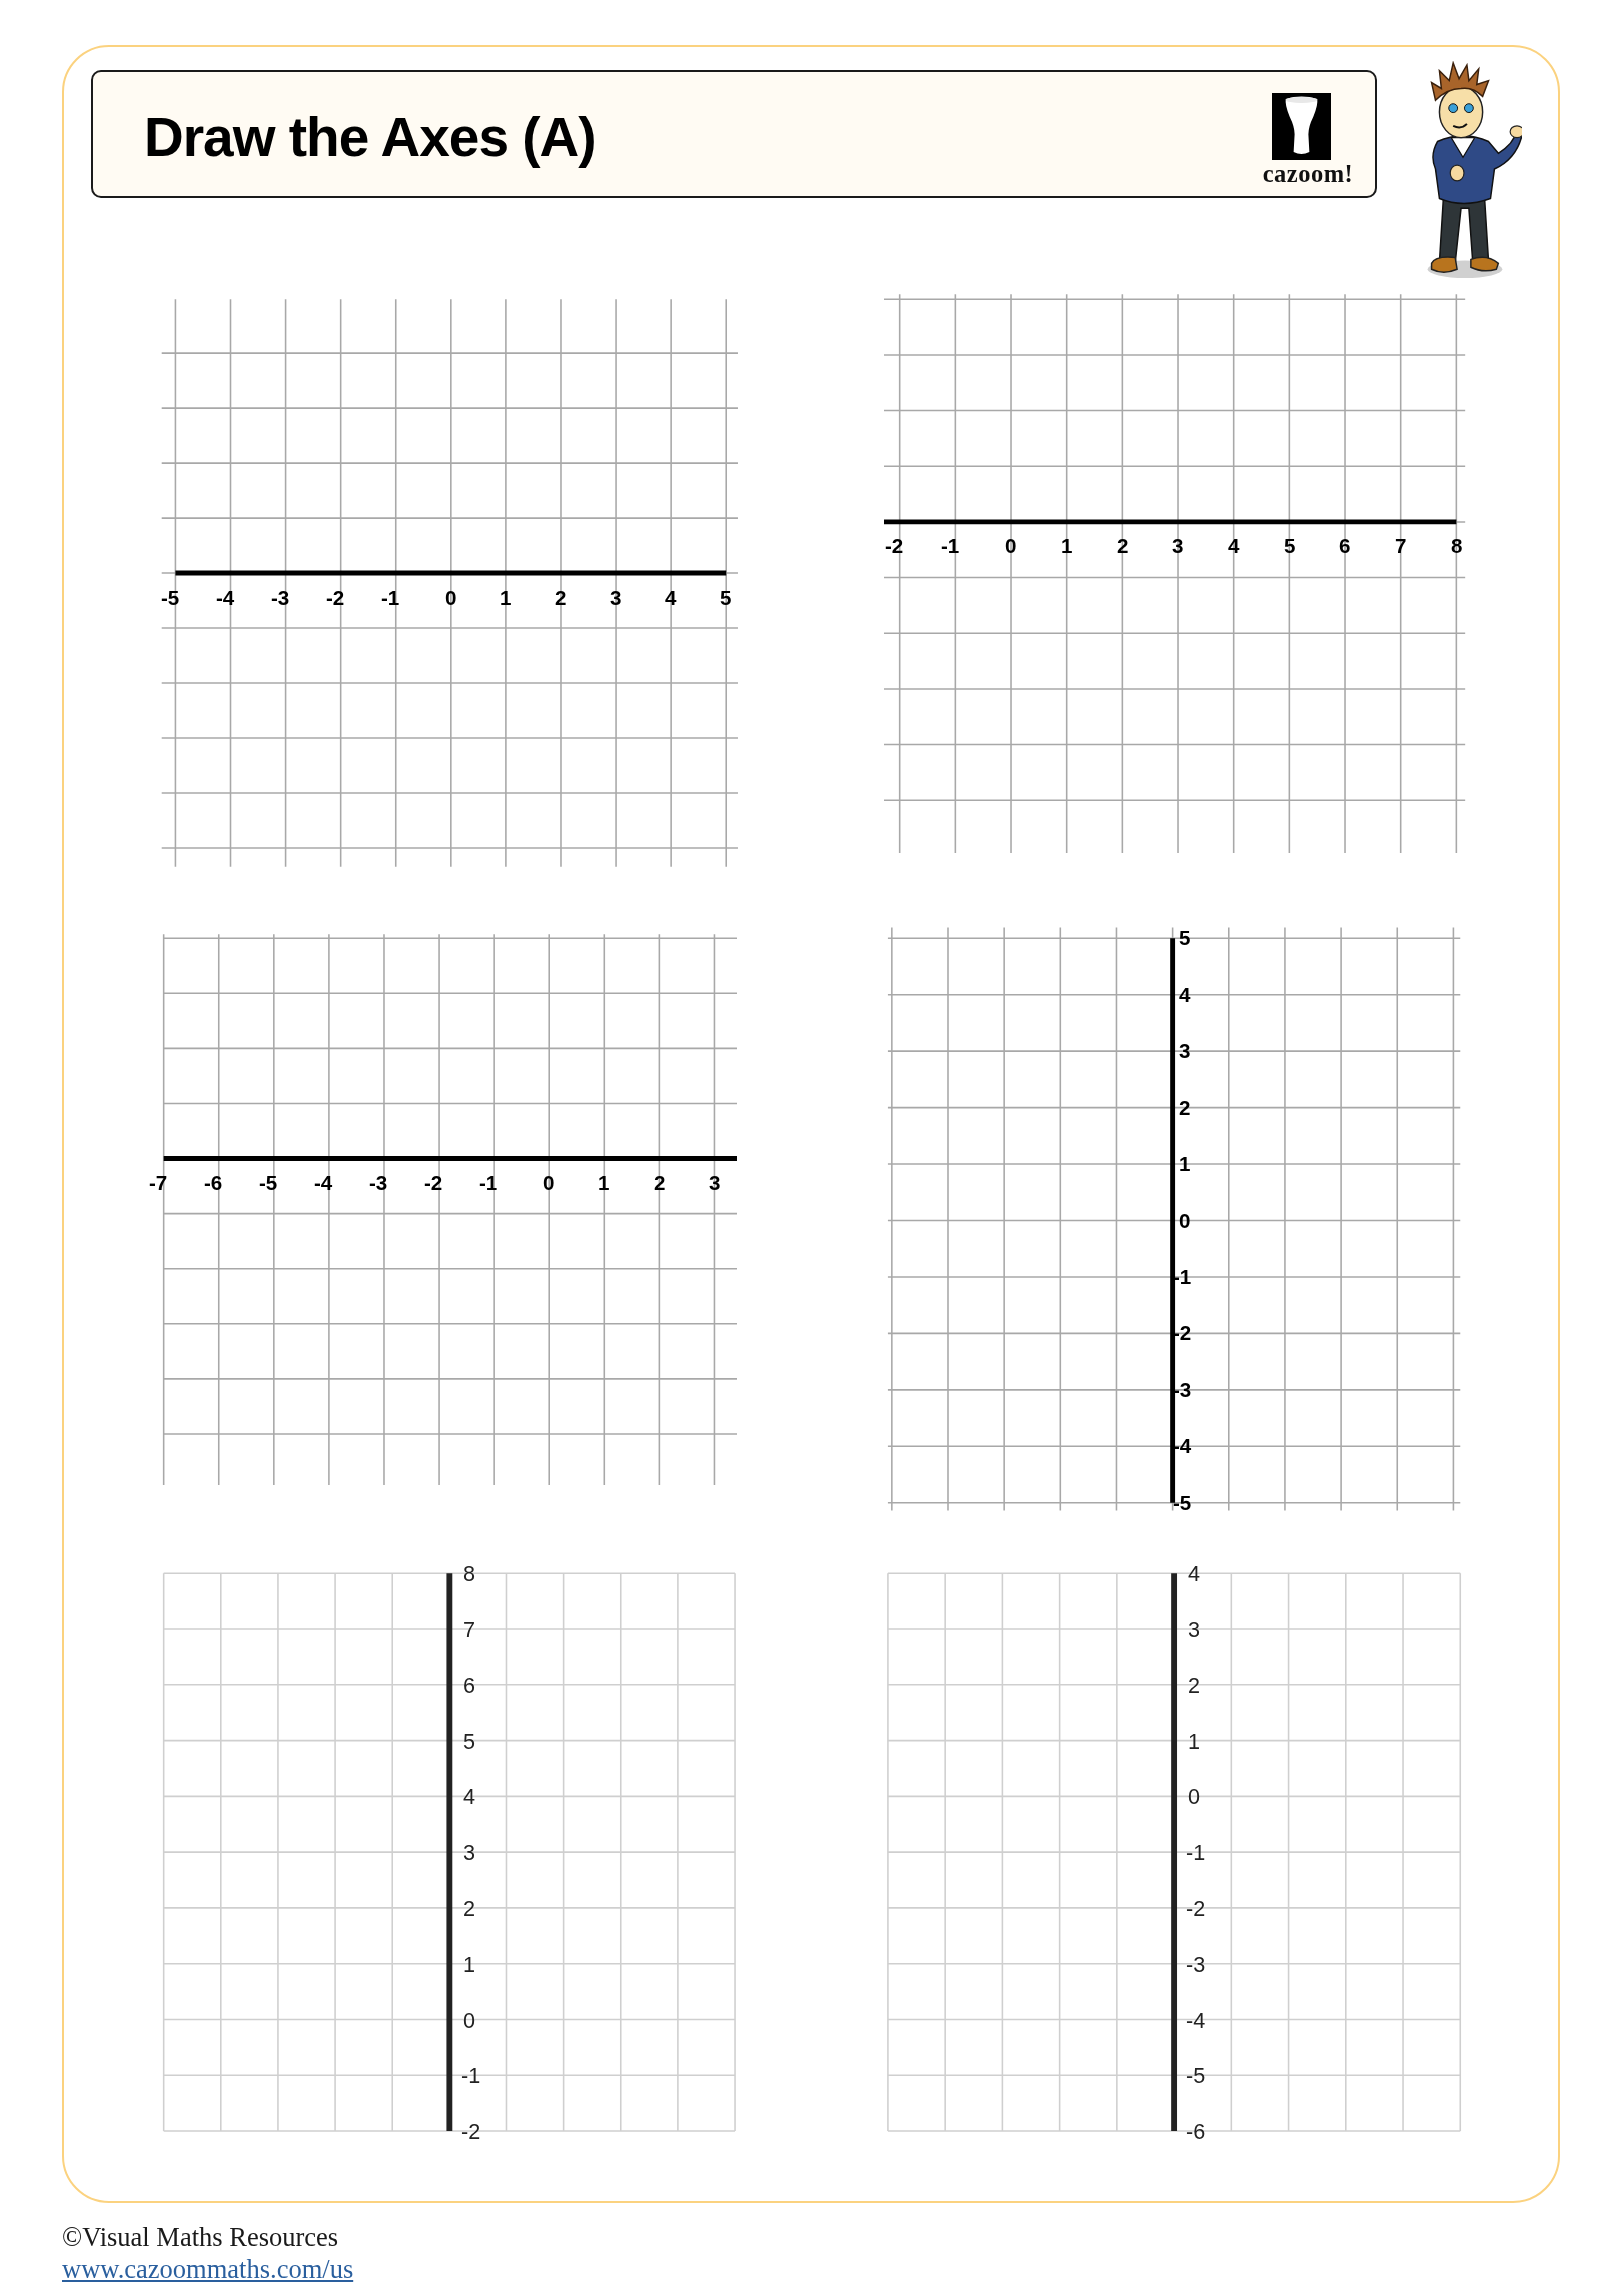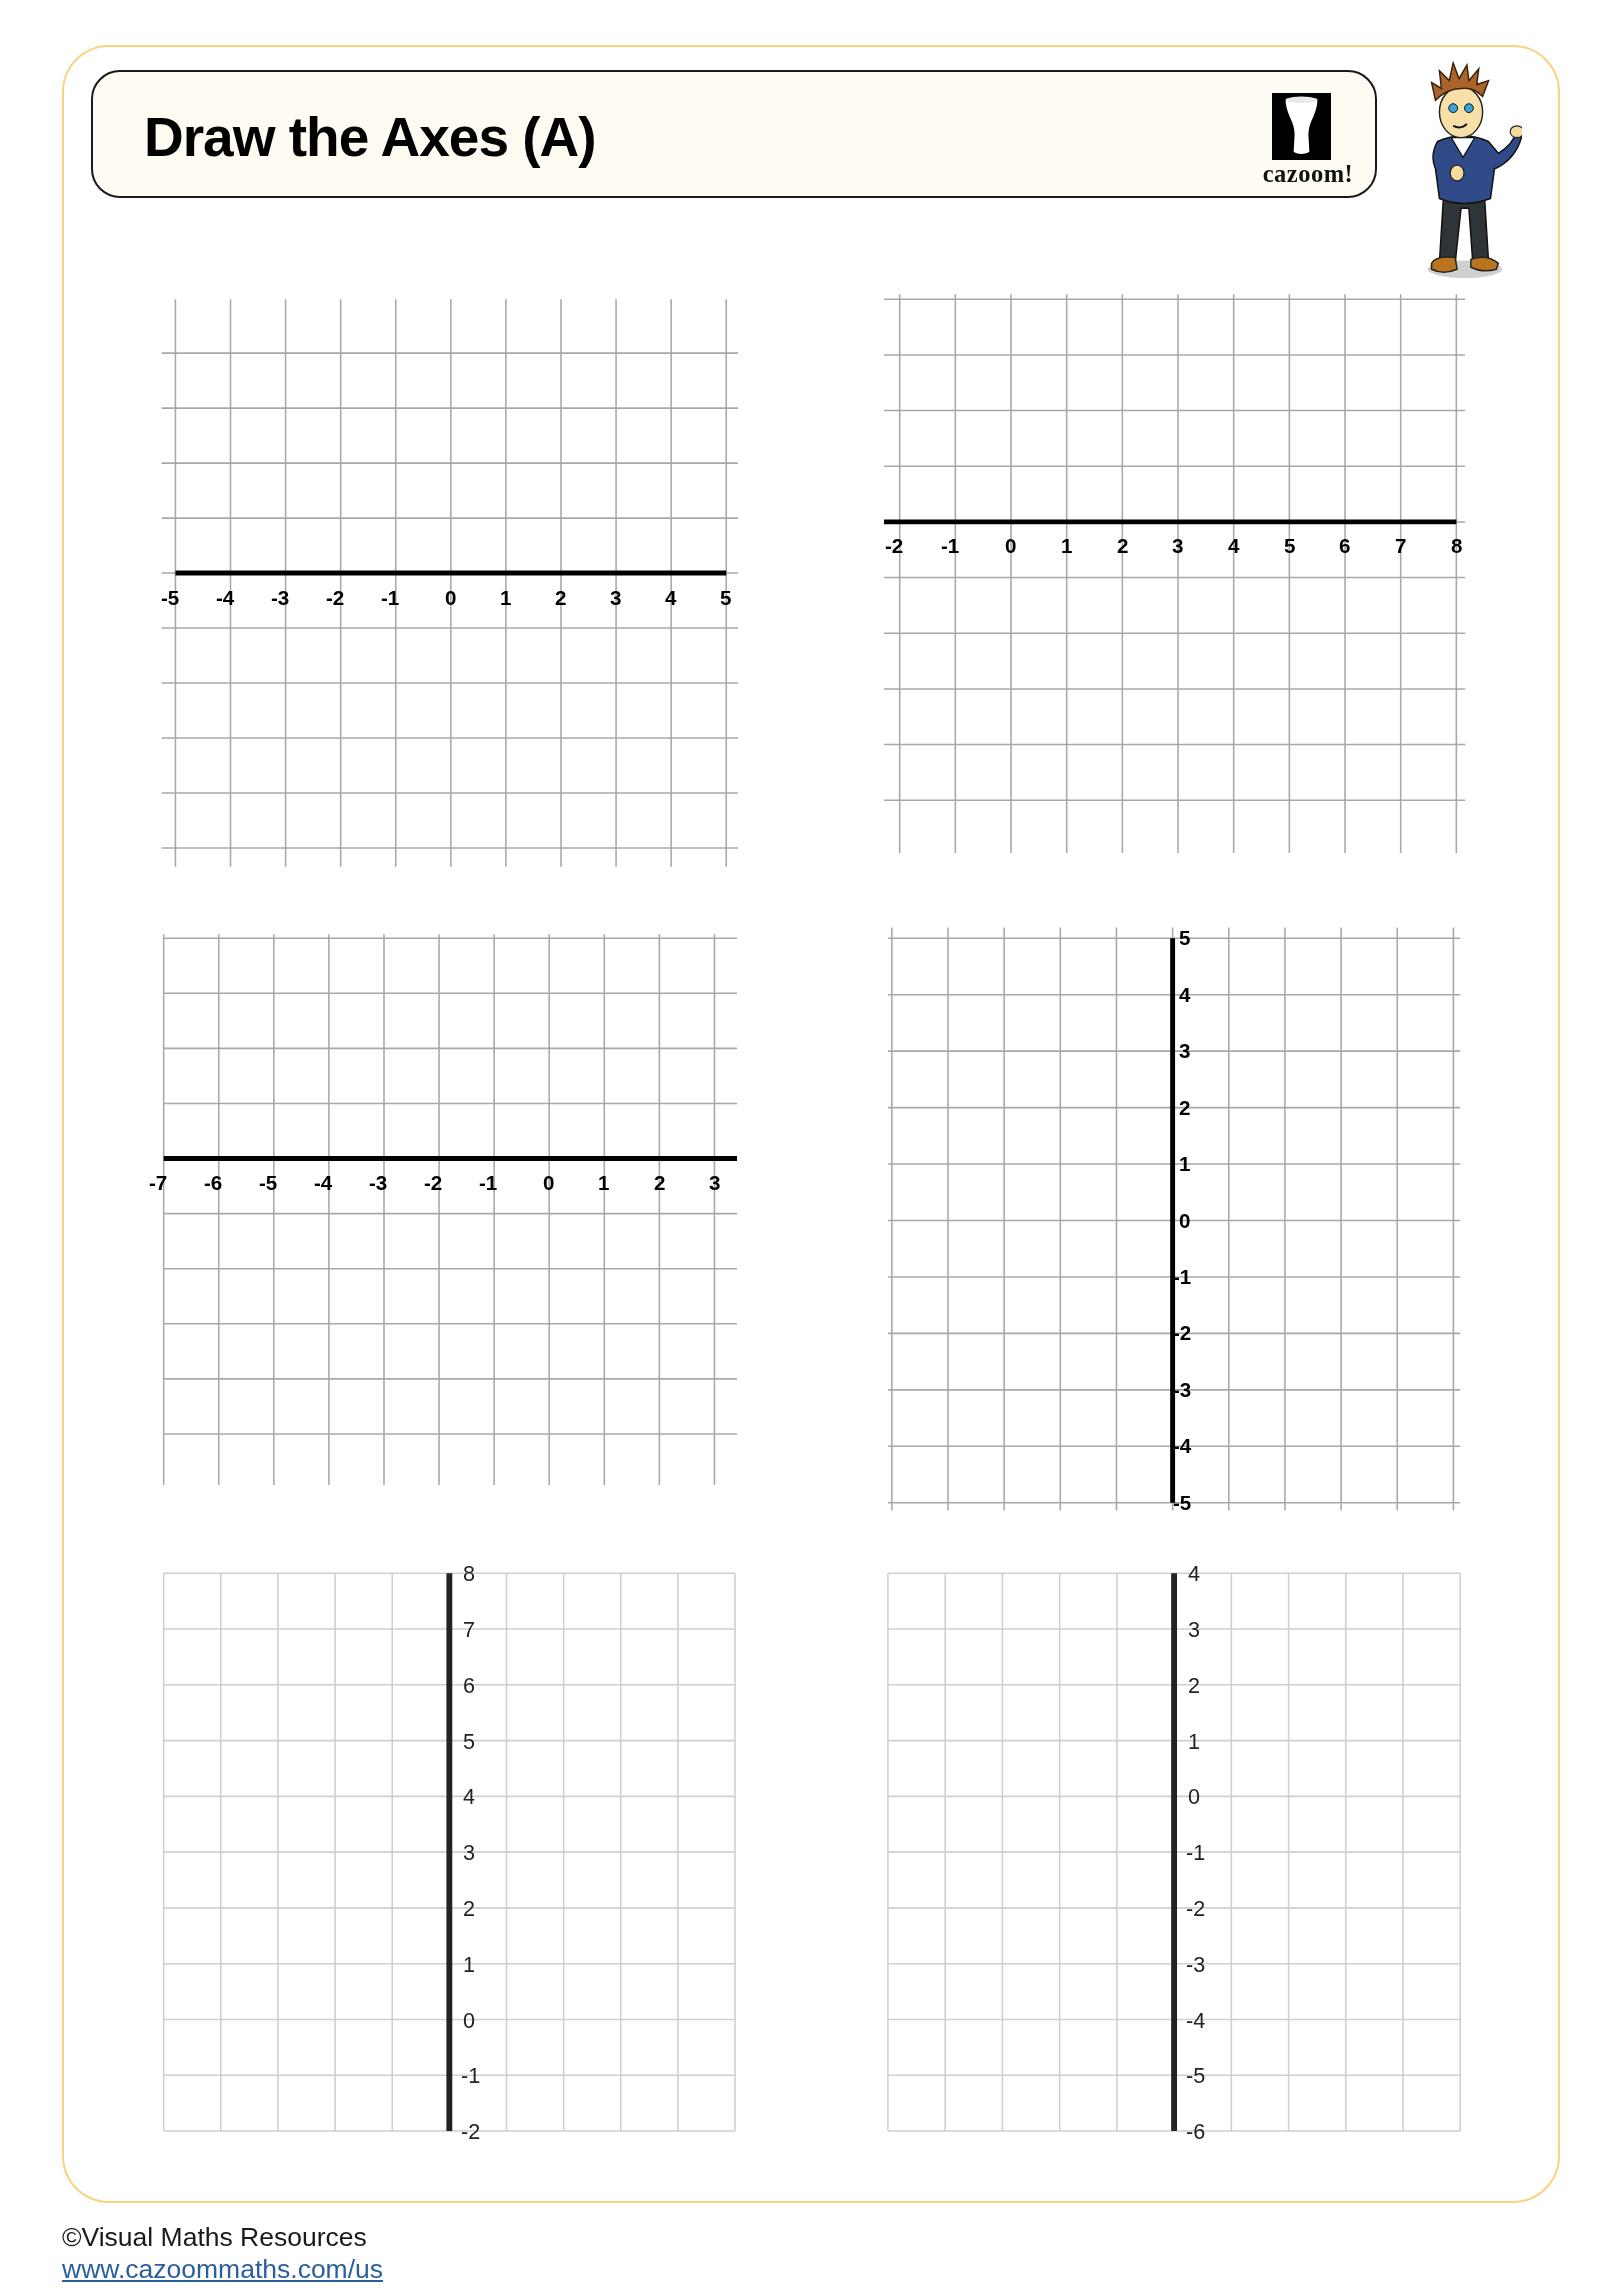--- a/index.html
+++ b/index.html
@@ -1,25 +1,25 @@
 <!DOCTYPE html>
 <html><head>
 <meta charset="utf-8">
 <style>
   html, body { margin: 0; padding: 0; background: #ffffff; }
   body { width: 1621px; height: 2293px; position: relative; overflow: hidden; font-family: "Liberation Sans", sans-serif; }
   .frame { position: absolute; left: 62px; top: 45px; width: 1494px; height: 2154px; border: 2.9px solid #fbd27f; border-radius: 47px; box-sizing: content-box; }
-  .header { position: absolute; left: 91px; top: 70px; width: 1286px; height: 128px; background: #fffbf3; border: 2px solid #1a1a1a; border-radius: 29px; box-sizing: border-box; }
+  .header { position: absolute; left: 91px; top: 70px; width: 1286px; height: 128px; background: #fffbf3; border: 2px solid #1a1a1a; border-radius: 10px; box-sizing: border-box; }
   .title { position: absolute; left: 51px; top: 33px; font-family: "Liberation Sans", sans-serif; font-weight: bold; font-size: 55px; color: #000; letter-spacing: -1px; white-space: nowrap; }
   .logo { position: absolute; left: 1161px; top: 18.6px; width: 108px; height: 98px; }
   .logo-box { position: absolute; left: 17.6px; top: 2px; width: 59px; height: 67px; background: #000; }
   .logo-text { position: absolute; left: 0; top: 69px; width: 108px; text-align: center; font-family: "Liberation Serif", serif; font-weight: bold; font-size: 24.5px; color: #111; letter-spacing: 0.5px; }
   .mascot { position: absolute; left: 1404px; top: 61px; width: 118px; height: 221px; }
   .grid-svg { position: absolute; left: 0; top: 0; width: 1621px; height: 2293px; }
-  .footer { position: absolute; left: 62px; top: 2221px; font-family: Liberation Sans, sans-serif; font-size: 26.5px; line-height: 32px; }
+  .footer { position: absolute; left: 62px; top: 2221px; font-family: Liberation Serif, serif; font-size: 26.5px; line-height: 32px; }
   .footer .copy { color: #1a1a1a; }
   .footer a { color: #2a5f9e; text-decoration: underline; }
   .lbl { position: absolute; white-space: nowrap; }
 </style>
 </head>
 <body>
 
 <div class="frame"></div>
 
 <div class="header">

